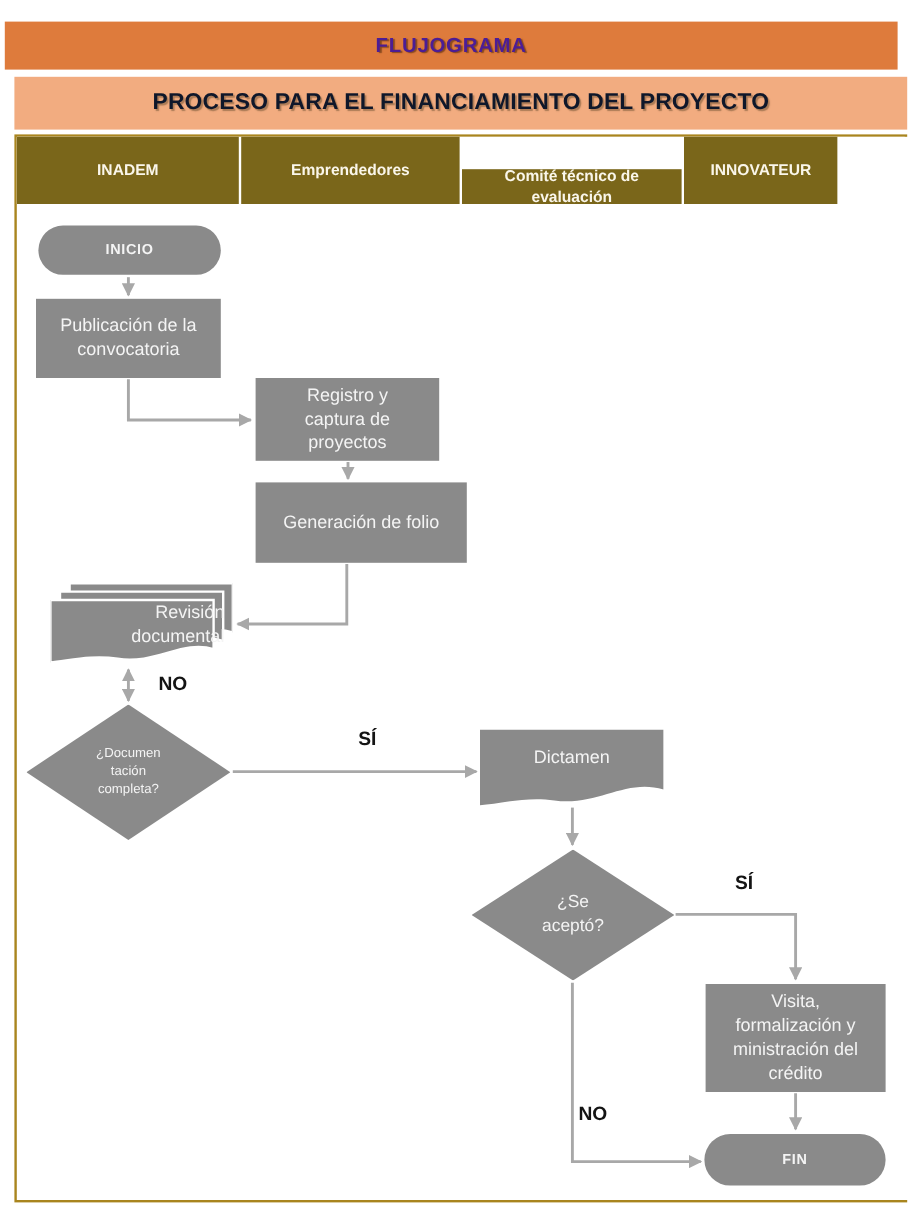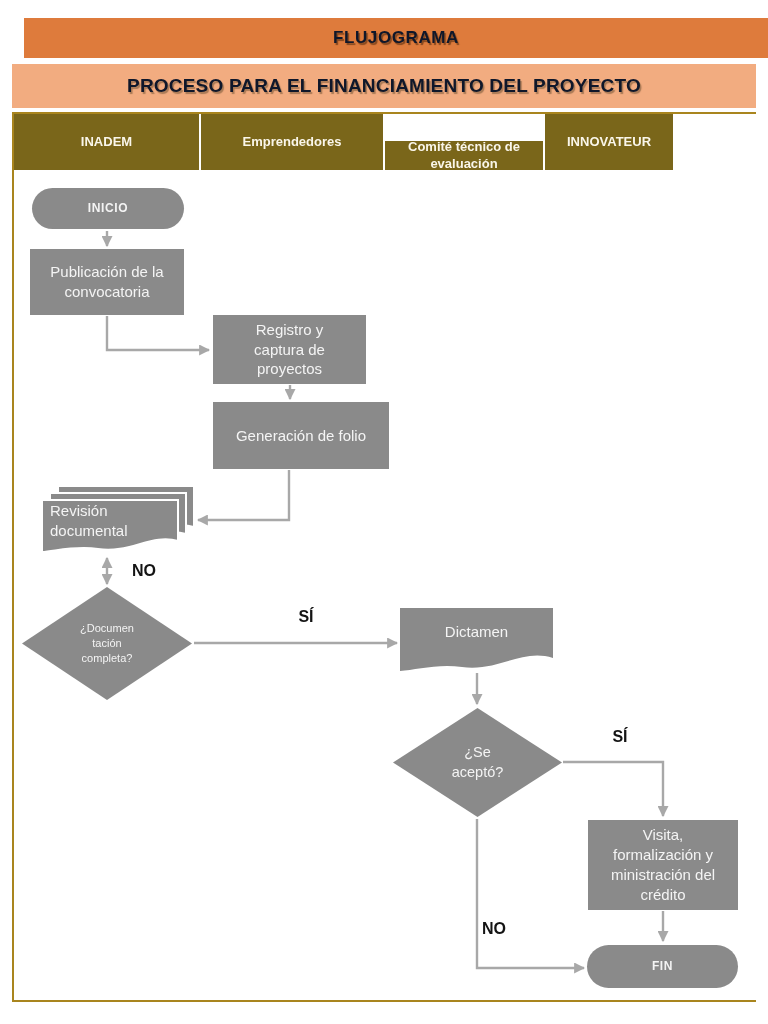--- a/index.html
+++ b/index.html
@@ -10,24 +10,24 @@
     --shape-text:#F4F4F4;
     --arrow:#A8A8A8;
     --border:#A9851E;
     --label-text:#141414;
   }
   *{box-sizing:border-box;margin:0;padding:0;}
   body{background:#ffffff;font-family:"Liberation Sans", sans-serif;}
   .page{position:relative;width:768px;height:1024px;background:#ffffff;overflow:hidden;}
 
   .title-bar{
-    position:absolute;left:24px;top:18px;width:744px;height:40px;
+    position:absolute;left:4px;top:18px;width:744px;height:40px;
     background:var(--title-bar);
     display:flex;align-items:center;justify-content:center;
-    color:#0f172a;font-weight:bold;font-size:17px;letter-spacing:.6px;
+    color:#4c1d95;font-weight:bold;font-size:17px;letter-spacing:.6px;
     text-shadow:1.5px 1.5px 1px rgba(60,30,5,.55);
   }
   .subtitle-bar{
     position:absolute;left:12px;top:64px;width:744px;height:44px;
     background:var(--subtitle-bar);
     display:flex;align-items:center;justify-content:center;
     color:#0f172a;font-weight:bold;font-size:19px;letter-spacing:.2px;
     text-shadow:1.5px 1.5px 1px rgba(110,80,50,.55);
   }
   .table-box{
@@ -36,21 +36,21 @@
     display:flex;flex-direction:row;
   }
   .lane-headers{display:flex;height:56px;background:#ffffff;}
   .lane-header{
     background:var(--lane-header);
     display:flex;align-items:center;justify-content:center;text-align:center;
     color:#FAF6EA;font-weight:bold;font-size:13px;line-height:1.25;
     padding:2px 22px;
   }
   .lane-header + .lane-header{margin-left:2px;}
-  .lh-1{width:185px;} .lh-2{width:182px;} .lh-3{width:158px;margin-top:27px;} .lh-4{flex:1;}
+  .lh-1{width:185px;} .lh-2{width:182px;} .lh-3{width:183px;margin-top:27px;} .lh-4{flex:1;}
   .lane-body{flex:1;display:flex;background:#ffffff;}
   .lane-cell{height:100%;}
   .lc-1{width:187px;border-right:2px solid #B6992F;}
   .lc-2{width:182px;border-right:2px solid #B6992F;}
   .lc-3{width:183px;border-right:2px solid #B6992F;}
   .lc-4{flex:1;}
 
   .connectors{position:absolute;left:0;top:0;width:768px;height:1024px;pointer-events:none;}
   .connectors path.flow{fill:none;stroke:var(--arrow);stroke-width:2.4px;}
   .connectors marker path{fill:var(--arrow);stroke:none;}
@@ -130,21 +130,21 @@
   <div class="node rect" style="left:213px;top:315px;width:153px;height:69px;padding:0 30px">Registro y captura de proyectos</div>
 
   <div class="node rect" style="left:213px;top:402px;width:176px;height:67px;padding:0 20px">Generación de folio</div>
 
   <div class="node docshape" style="left:42px;top:485px;width:152px;height:71px">
     <svg width="152" height="71">
       <path class="doc-page" transform="translate(16,1)" d="M0 0 L136 0 L136 41 C110 33 88 54 56 49 C34 45.5 14 51 0 52 Z"></path>
       <path class="doc-page" transform="translate(8,8)" d="M0 0 L136 0 L136 41 C110 33 88 54 56 49 C34 45.5 14 51 0 52 Z"></path>
       <path class="doc-page" transform="translate(0,15)" d="M0 0 L136 0 L136 41 C110 33 88 54 56 49 C34 45.5 14 51 0 52 Z"></path>
     </svg>
-    <div class="doc-label" style="position:absolute;left:8px;top:16px;width:120px;text-align:left">Revisión documental</div>
+    <div class="doc-label" style="position:absolute;left:25px;top:16px;width:120px;text-align:right">Revisión documental</div>
   </div>
 
   <div class="node diamond" style="left:22px;top:587px;width:170px;height:113px;font-size:11px;line-height:1.35">
     <div>¿Documen</div>
     <div>tación</div>
     <div>completa?</div>
   </div>
 
   <div class="node docshape" style="left:400px;top:608px;width:153px;height:68px">
     <svg width="153" height="68">

